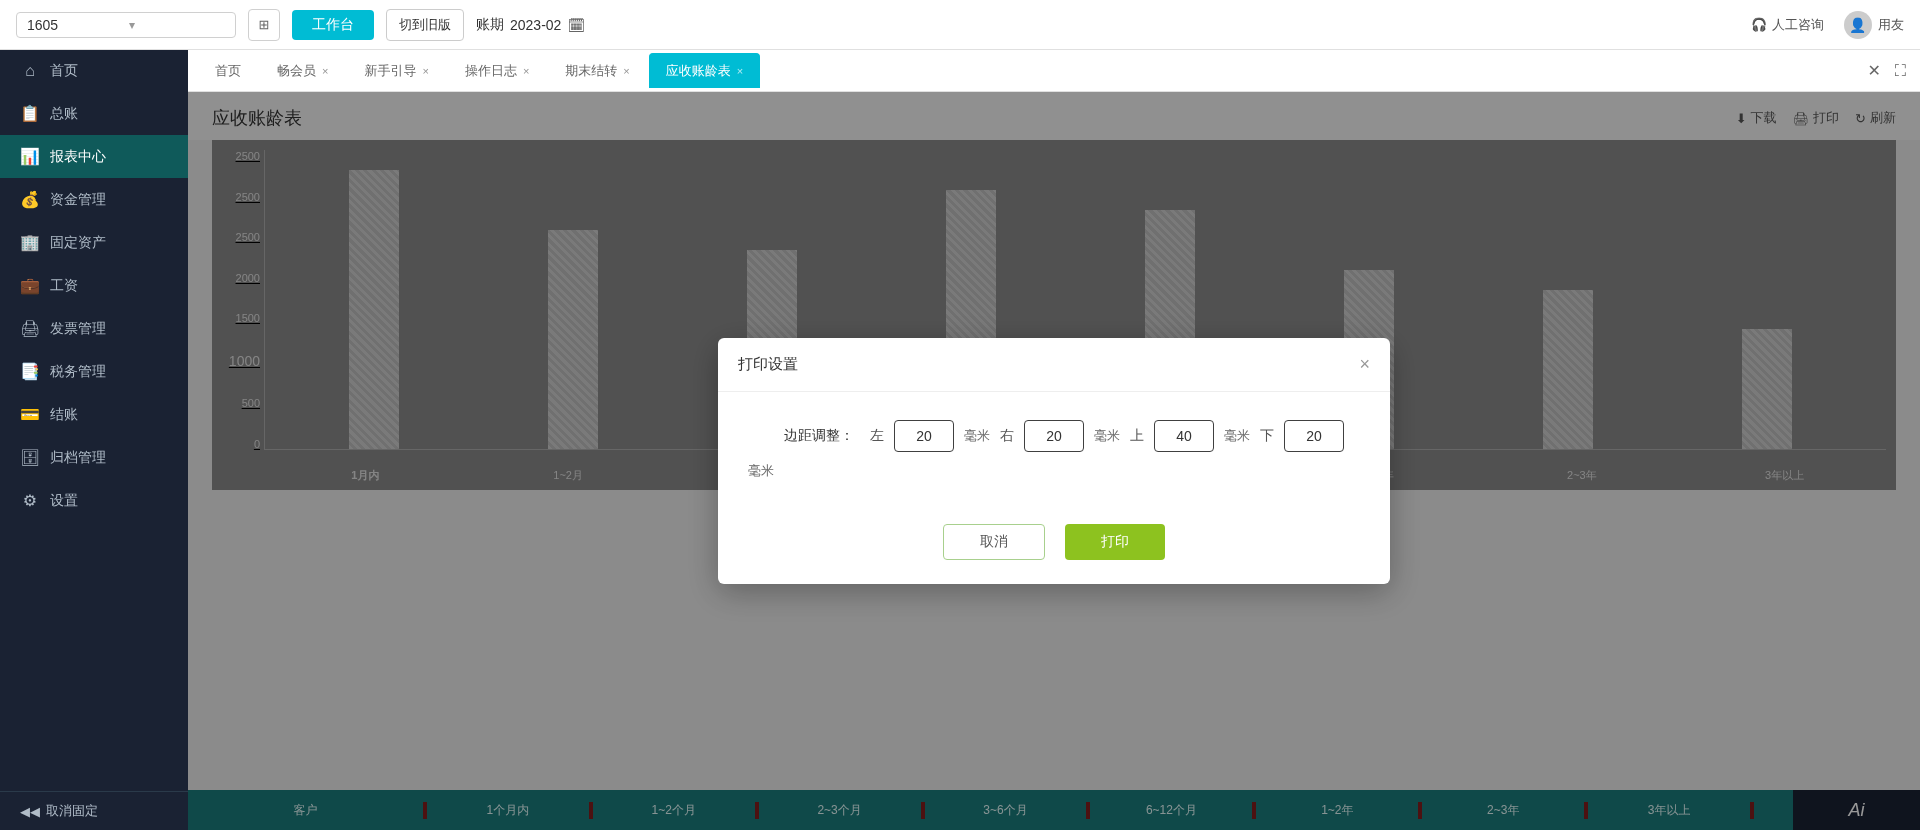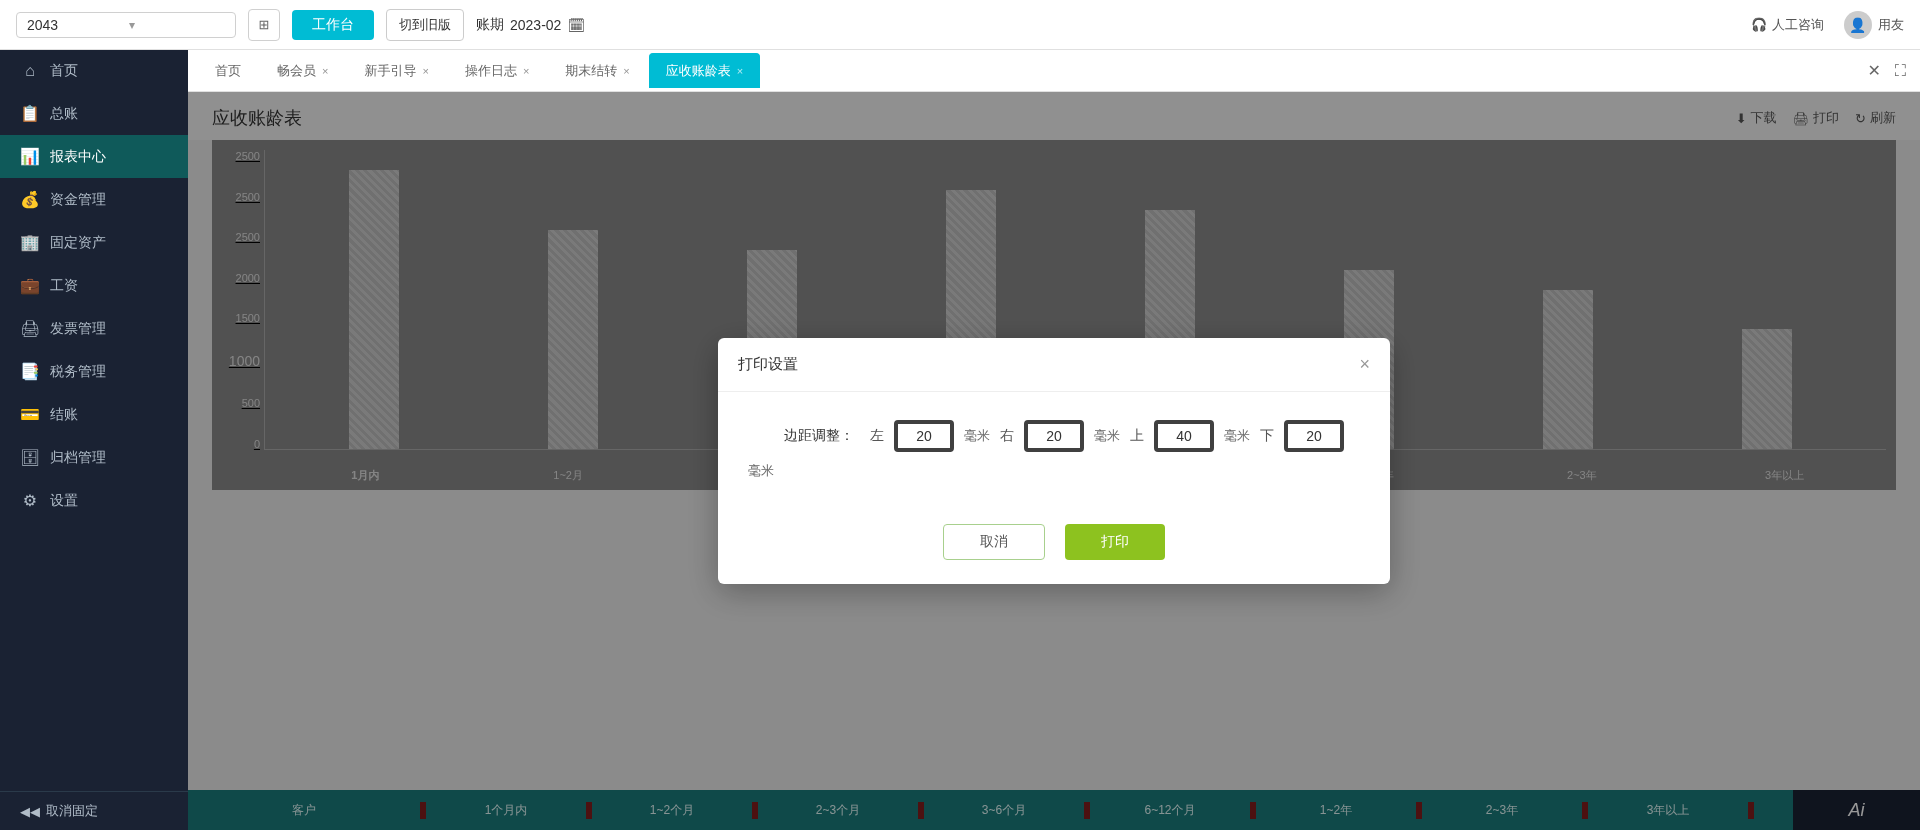--- a/index.html
+++ b/index.html
@@ -88,21 +88,21 @@
       overflow: hidden;
     }
 
     
     .bottom-bar {
       position: absolute; bottom: 0; left: 0; right: 0; height: 40px;
       background: #1a7a7a; display: flex; align-items: center;
     }
     .bottom-bar-cell {
       flex: 1; text-align: center; font-size: 12px; color: #e0f5f5;
-      border-right: 6px solid #7f1d1d; padding: 0 8px;
+      border-right: 4px solid #7f1d1d; padding: 0 8px;
     }
     .bottom-bar-cell:first-child { flex: 1.5; }
 
     
     .ai-hint {
       position: fixed; bottom: 0; right: 0; width: 127px; height: 40px;
       background: #1a2233; display: flex; align-items: center; justify-content: center;
       color: #fff; font-size: 18px; font-style: italic;
     }
 
@@ -119,42 +119,42 @@
     .modal-header {
       display: flex; align-items: center; justify-content: space-between;
       padding: 16px 20px; border-bottom: 1px solid #eee; font-size: 15px; font-weight: 500; color: #333;
     }
     .modal-close { cursor: pointer; color: #999; font-size: 18px; }
     .modal-body { padding: 28px 30px; }
     .margin-row { display: flex; align-items: center; gap: 10px; flex-wrap: wrap; }
     .margin-label { font-size: 14px; color: #333; margin-right: 6px; margin-left: 36px; }
     .margin-direction-label { font-size: 14px; color: #555; }
     .margin-input {
-      width: 60px; height: 32px; border: 4px solid #404040; border-radius: 4px;
+      width: 60px; height: 32px; border: 1px solid #404040; border-radius: 4px;
       text-align: center; font-size: 14px; color: #333; outline: none;
     }
     .margin-unit { font-size: 13px; color: #666; }
     .modal-footer {
       display: flex; justify-content: center; gap: 20px; padding: 16px 20px 24px;
     }
     .btn-cancel {
       padding: 8px 36px; border: 1px solid #a8d08d; border-radius: 4px;
       background: #fff; color: #555; font-size: 14px; cursor: pointer;
     }
     .btn-print {
       padding: 8px 36px; border: none; border-radius: 4px;
       background: #8dc21f; color: #fff; font-size: 14px; cursor: pointer;
     }
   </style>
 </head>
 <body>
 
 <div class="top-header">
   <div class="company-select">
-    <span>2043</span>
+    <span>1605</span>
     <span class="chevron">▾</span>
   </div>
   <div class="copy-icon-btn">
     <span>⊞</span>
   </div>
   <button class="workbench-btn">工作台</button>
   <button class="switch-old-btn">切到旧版</button>
   <div class="period-area">
     <span>账期</span>
     <span>2023-02</span>

